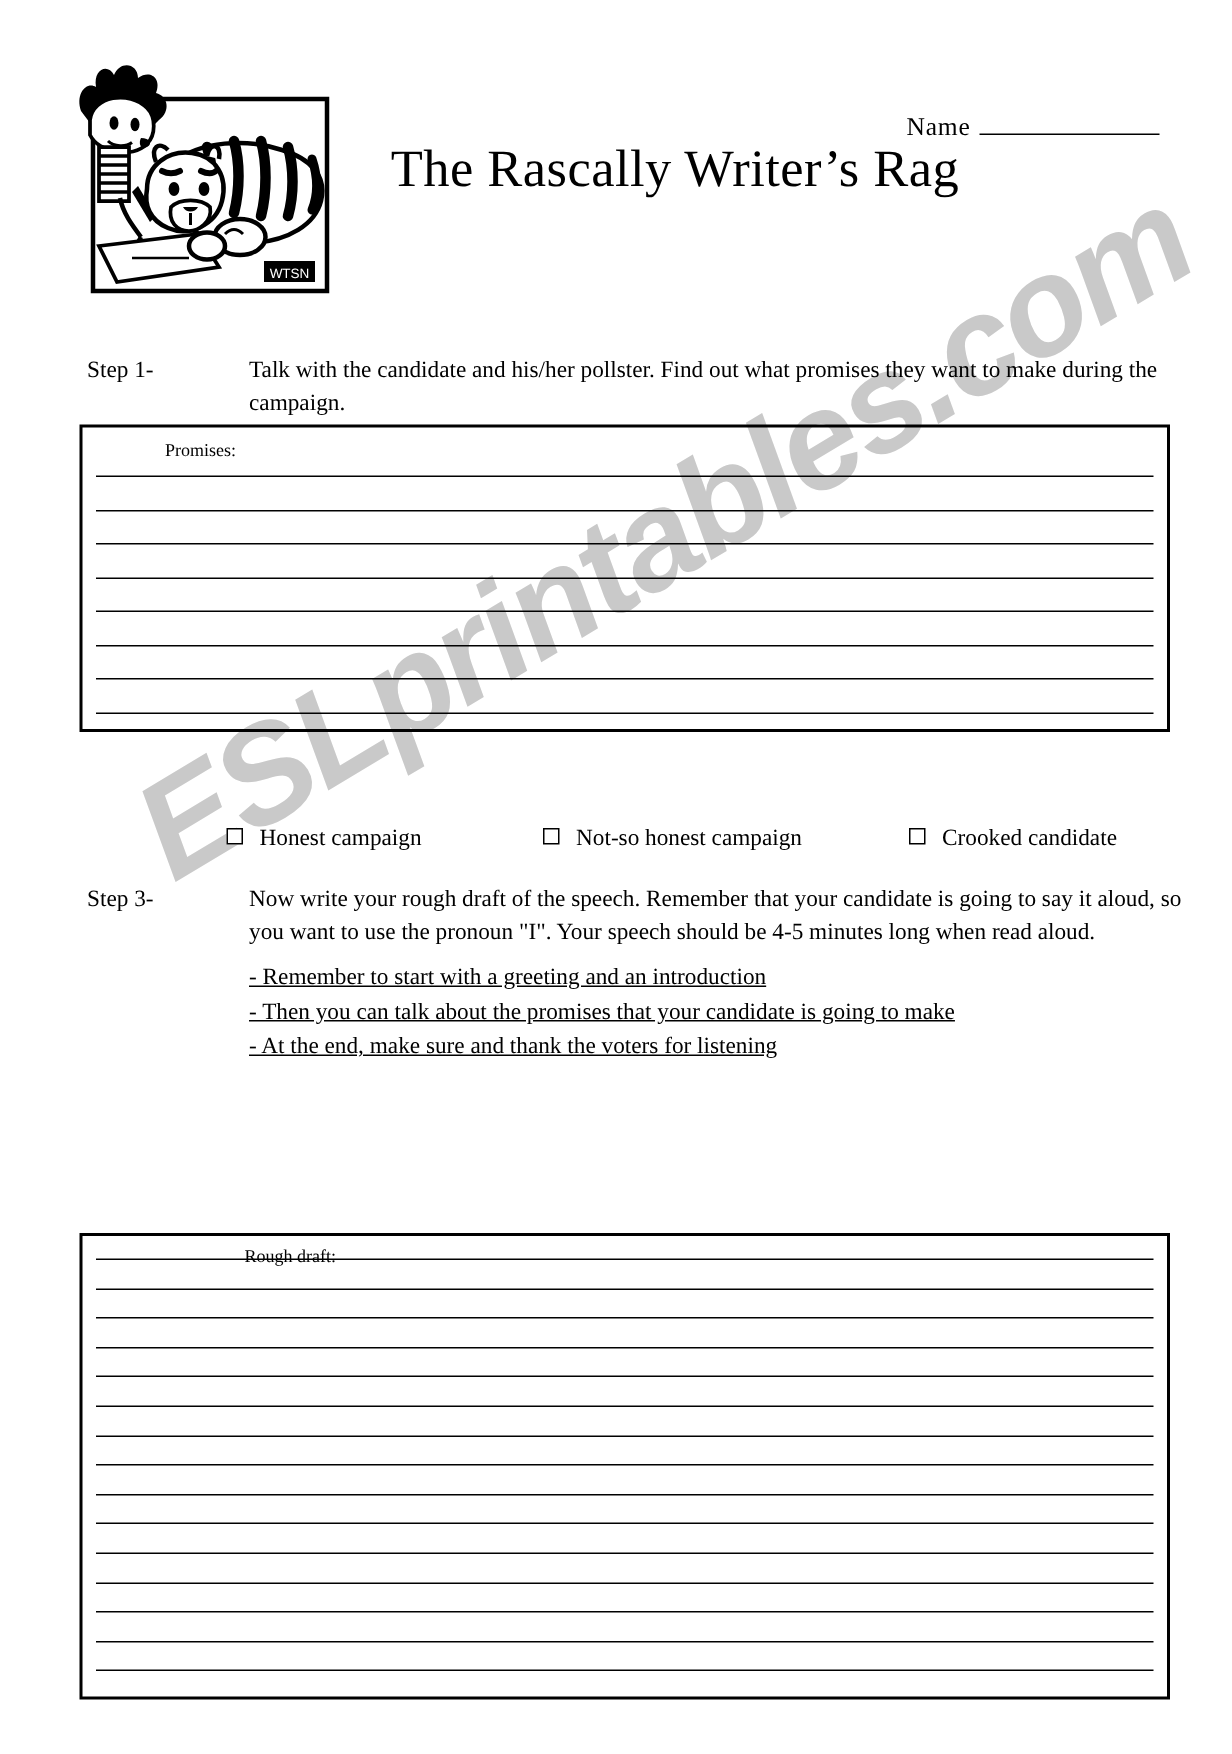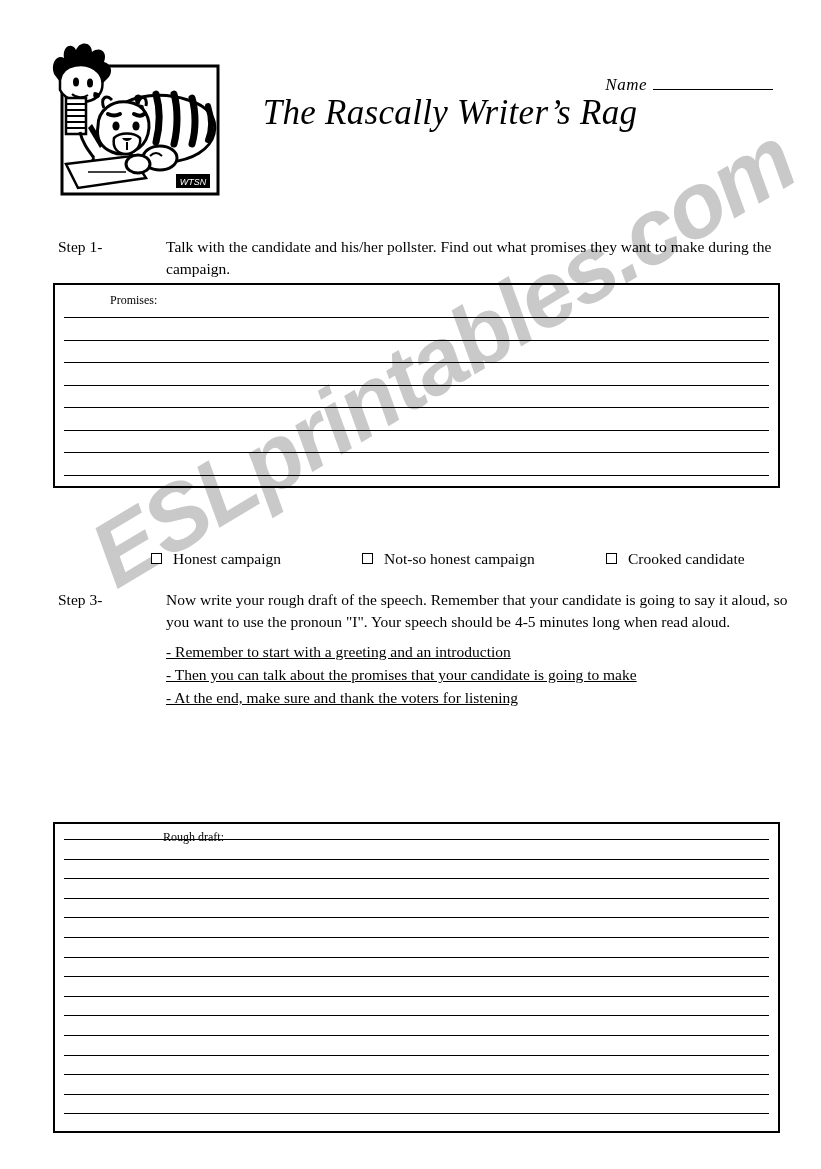--- a/index.html
+++ b/index.html
@@ -45,21 +45,20 @@
   }
 
   
   .header {
     position: absolute;
     left: 0;
     top: 0;
     width: 821px;
     height: 215px;
     z-index: 10;
-    font-style: italic;
   }
 
   .name-field {
     position: absolute;
     right: 48px;
     top: 75px;
     font-size: 17px;
     letter-spacing: 0.5px;
     white-space: nowrap;
   }

